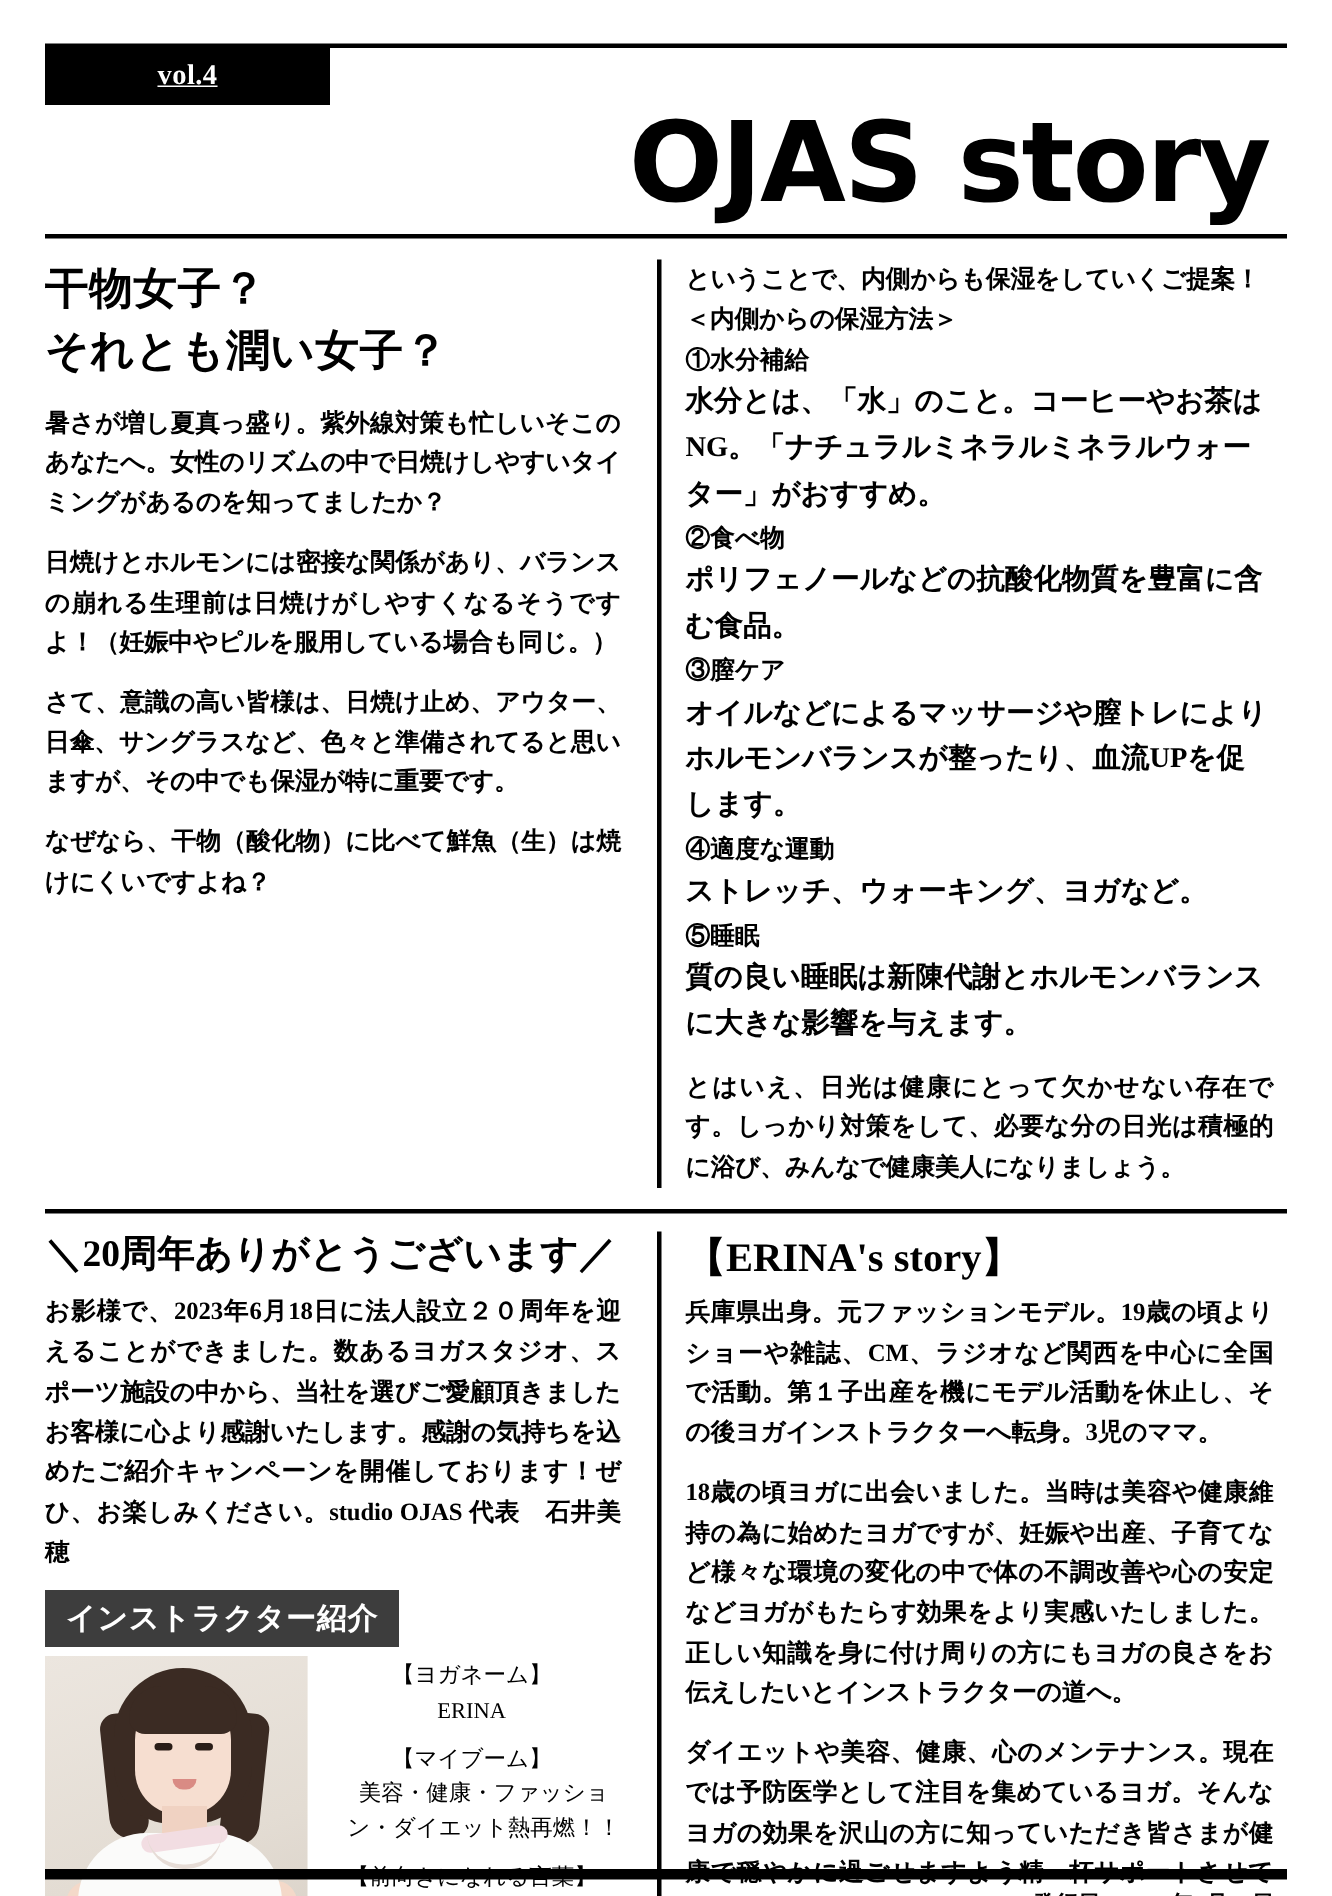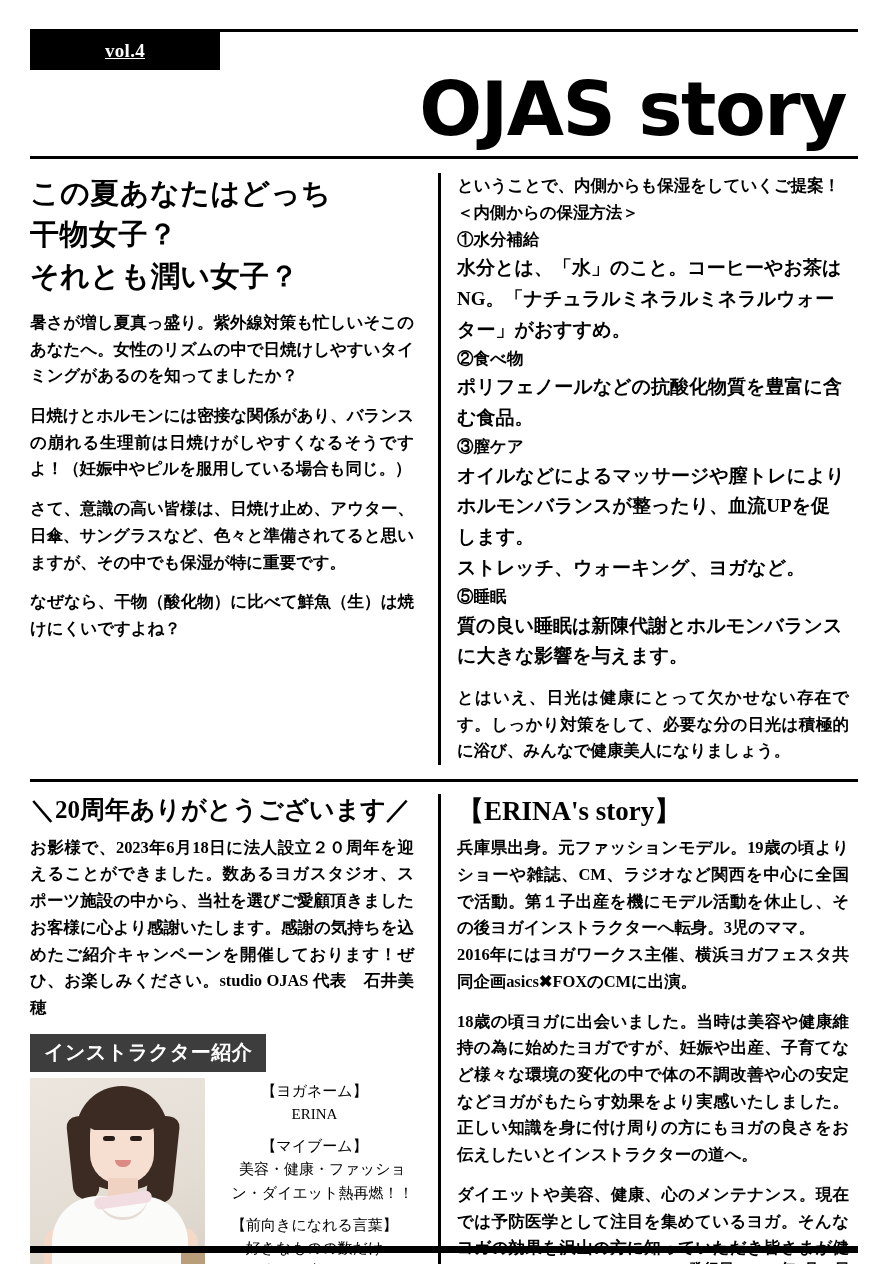--- a/index.html
+++ b/index.html
@@ -124,21 +124,20 @@
   <div class="masthead">
     <div class="masthead-title">OJAS story</div>
   </div>
 
   <div class="rule-under-title"></div>
 
   <div class="cols">
 
     <div class="col-left">
       <div class="headline">
-        <div>この夏あなたはどっち</div>
         <div>干物女子？</div>
         <div>それとも潤い女子？</div>
       </div>
       <p class="body">暑さが増し夏真っ盛り。紫外線対策も忙しいそこのあなたへ。女性のリズムの中で日焼けしやすいタイミングがあるのを知ってましたか？</p>
       <p class="body">日焼けとホルモンには密接な関係があり、バランスの崩れる生理前は日焼けがしやすくなるそうですよ！（妊娠中やピルを服用している場合も同じ。）</p>
       <p class="body">さて、意識の高い皆様は、日焼け止め、アウター、日傘、サングラスなど、色々と準備されてると思いますが、その中でも保湿が特に重要です。</p>
       <p class="body">なぜなら、干物（酸化物）に比べて鮮魚（生）は焼けにくいですよね？</p>
     </div>
 
     <div class="divider-v"></div>
@@ -149,20 +148,21 @@
 
       <div class="itemhead">①水分補給</div>
       <div class="listline">水分とは、「水」のこと。コーヒーやお茶はNG。「ナチュラルミネラルミネラルウォーター」がおすすめ。</div>
 
       <div class="itemhead">②食べ物</div>
       <div class="listline">ポリフェノールなどの抗酸化物質を豊富に含む食品。</div>
 
       <div class="itemhead">③膣ケア</div>
       <div class="listline">オイルなどによるマッサージや膣トレによりホルモンバランスが整ったり、血流UPを促します。</div>
 
+      <div class="itemhead">④適度な運動</div>
       <div class="listline">ストレッチ、ウォーキング、ヨガなど。</div>
 
       <div class="itemhead">⑤睡眠</div>
       <div class="listline">質の良い睡眠は新陳代謝とホルモンバランスに大きな影響を与えます。</div>
 
       <p class="body">とはいえ、日光は健康にとって欠かせない存在です。しっかり対策をして、必要な分の日光は積極的に浴び、みんなで健康美人になりましょう。</p>
     </div>
   </div>
 
   <div class="rule-mid"></div>
@@ -207,21 +207,20 @@
           <div class="val val-indent">幸せも増えていく</div>
         </div>
       </div>
     </div>
 
     <div class="divider-v"></div>
 
     <div class="col-right">
       <div class="sec-title-right">【ERINA's story】</div>
       <div class="body tight">兵庫県出身。元ファッションモデル。19歳の頃よりショーや雑誌、CM、ラジオなど関西を中心に全国で活動。第１子出産を機にモデル活動を休止し、その後ヨガインストラクターへ転身。3児のママ。</div>
-      <div class="body tight">2016年にはヨガワークス主催、横浜ヨガフェスタ共同企画asics✖FOXのCMに出演。</div>
       <p class="body">18歳の頃ヨガに出会いました。当時は美容や健康維持の為に始めたヨガですが、妊娠や出産、子育てなど様々な環境の変化の中で体の不調改善や心の安定などヨガがもたらす効果をより実感いたしました。正しい知識を身に付け周りの方にもヨガの良さをお伝えしたいとインストラクターの道へ。</p>
       <p class="body">ダイエットや美容、健康、心のメンテナンス。現在では予防医学として注目を集めているヨガ。そんなヨガの効果を沢山の方に知っていただき皆さまが健康で穏やかに過ごせますよう精一杯サポートさせていただきたいと思っています♪</p>
     </div>
   </div>
 
   <div class="rule-bottom"></div>
   <div class="footer-date">発行日　2023年7月20日</div>
 
 </div>
 

